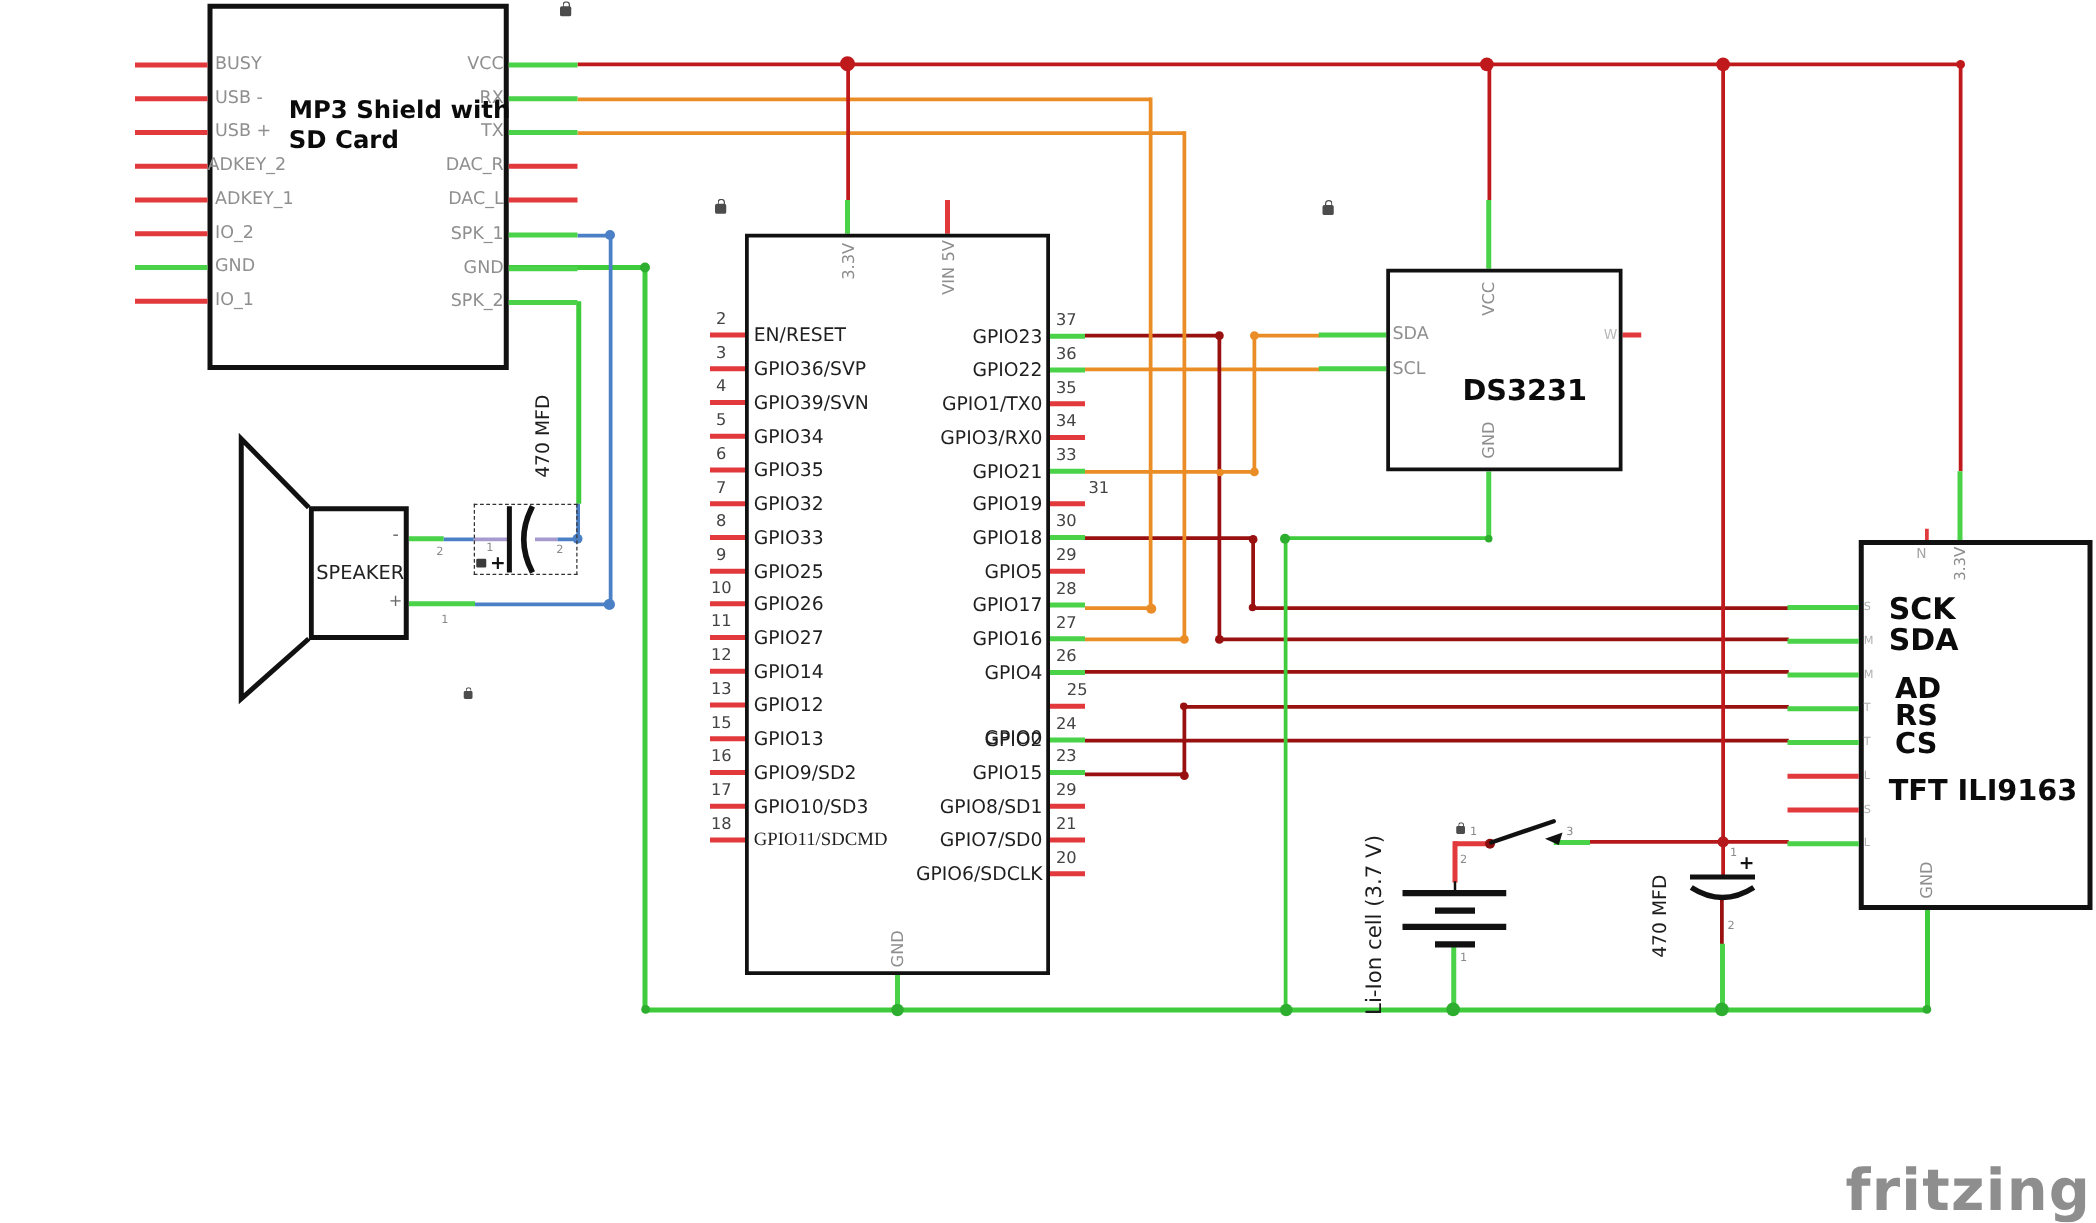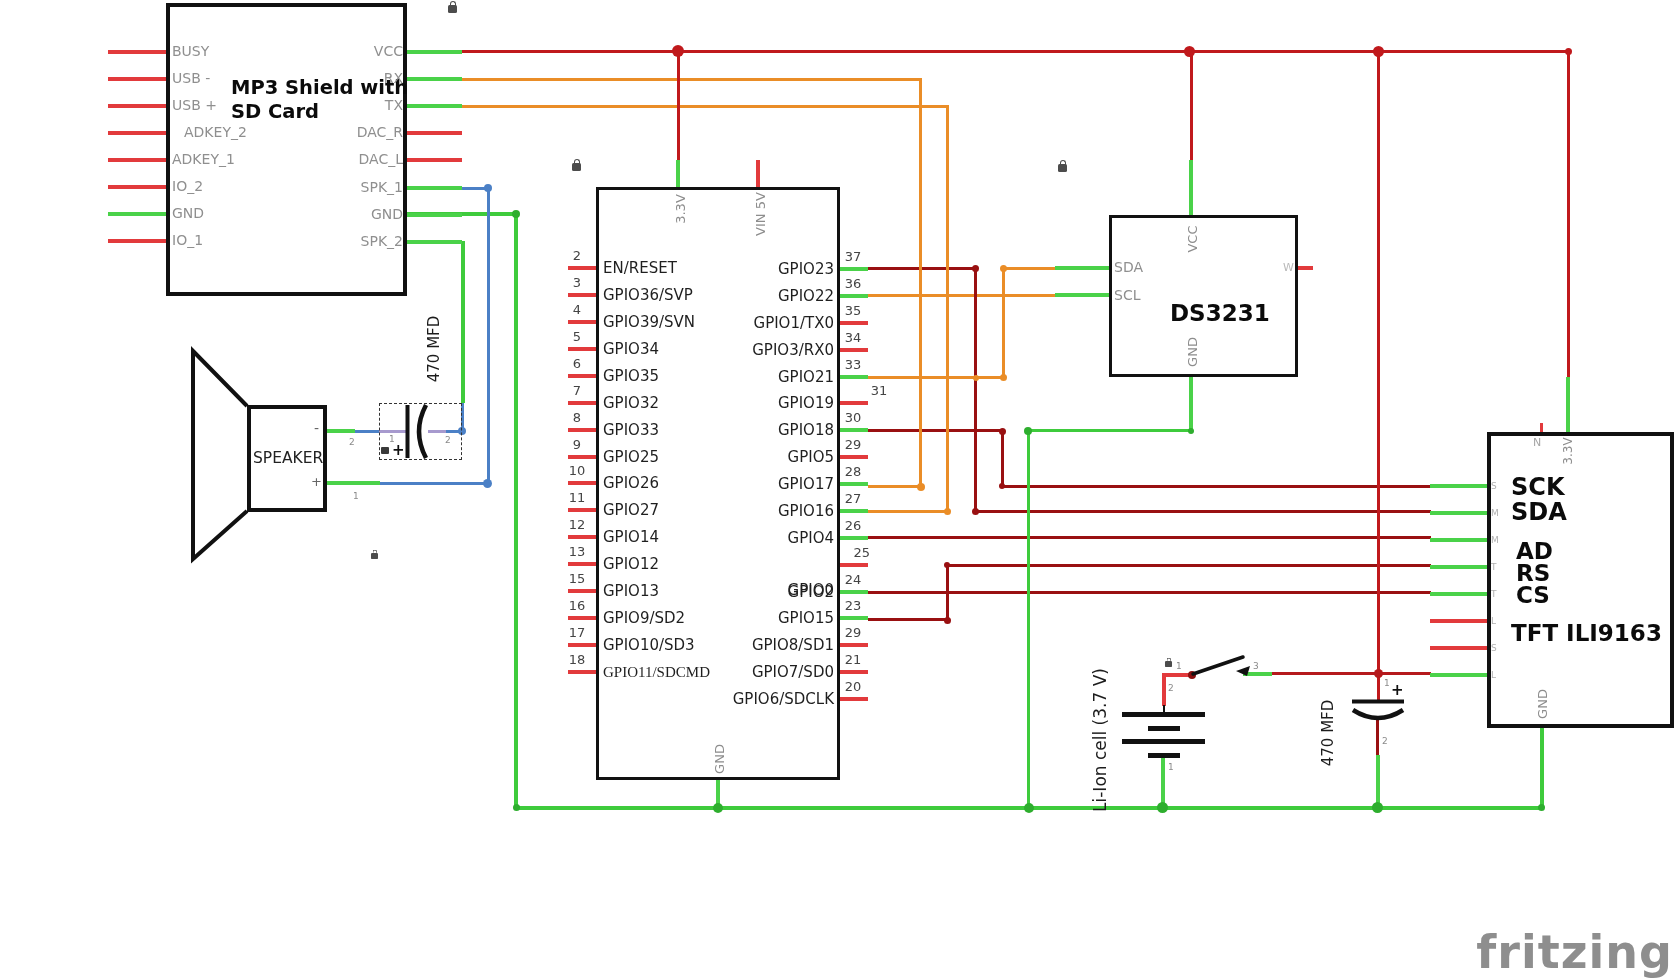--- a/index.html
+++ b/index.html
@@ -200,21 +200,21 @@
   <div class="lock locksm" style="left:1164px;top:660px;"></div>
 
   <div id="logo">fritzing</div>
 <div class="stub" style="left: 108px; top: 50px; width: 58px; height: 4px; background: rgb(226, 58, 60);"></div>
     <div class="graylbl" style="left: 172px; top: 43px;">BUSY</div>
     <div class="stub" style="left: 108px; top: 77px; width: 58px; height: 4px; background: rgb(226, 58, 60);"></div>
     <div class="graylbl" style="left: 172px; top: 70px;">USB -</div>
     <div class="stub" style="left: 108px; top: 104px; width: 58px; height: 4px; background: rgb(226, 58, 60);"></div>
     <div class="graylbl" style="left: 172px; top: 97px;">USB +</div>
     <div class="stub" style="left: 108px; top: 131px; width: 58px; height: 4px; background: rgb(226, 58, 60);"></div>
-    <div class="graylbl" style="left: 184px; top: 124px;">ADKEY_2</div>
+    <div class="graylbl" style="left: 166px; top: 124px;">ADKEY_2</div>
     <div class="stub" style="left: 108px; top: 158px; width: 58px; height: 4px; background: rgb(226, 58, 60);"></div>
     <div class="graylbl" style="left: 172px; top: 151px;">ADKEY_1</div>
     <div class="stub" style="left: 108px; top: 185px; width: 58px; height: 4px; background: rgb(226, 58, 60);"></div>
     <div class="graylbl" style="left: 172px; top: 178px;">IO_2</div>
     <div class="stub" style="left: 108px; top: 212px; width: 58px; height: 4px; background: rgb(74, 210, 73);"></div>
     <div class="graylbl" style="left: 172px; top: 205px;">GND</div>
     <div class="stub" style="left: 108px; top: 239px; width: 58px; height: 4px; background: rgb(226, 58, 60);"></div>
     <div class="graylbl" style="left: 172px; top: 232px;">IO_1</div>
     <div class="stub" style="left: 407px; top: 50px; width: 55px; height: 4px; background: rgb(74, 210, 73);"></div>
     <div class="graylbl rlbl" style="right: 1274px; top: 43px;">VCC</div>

